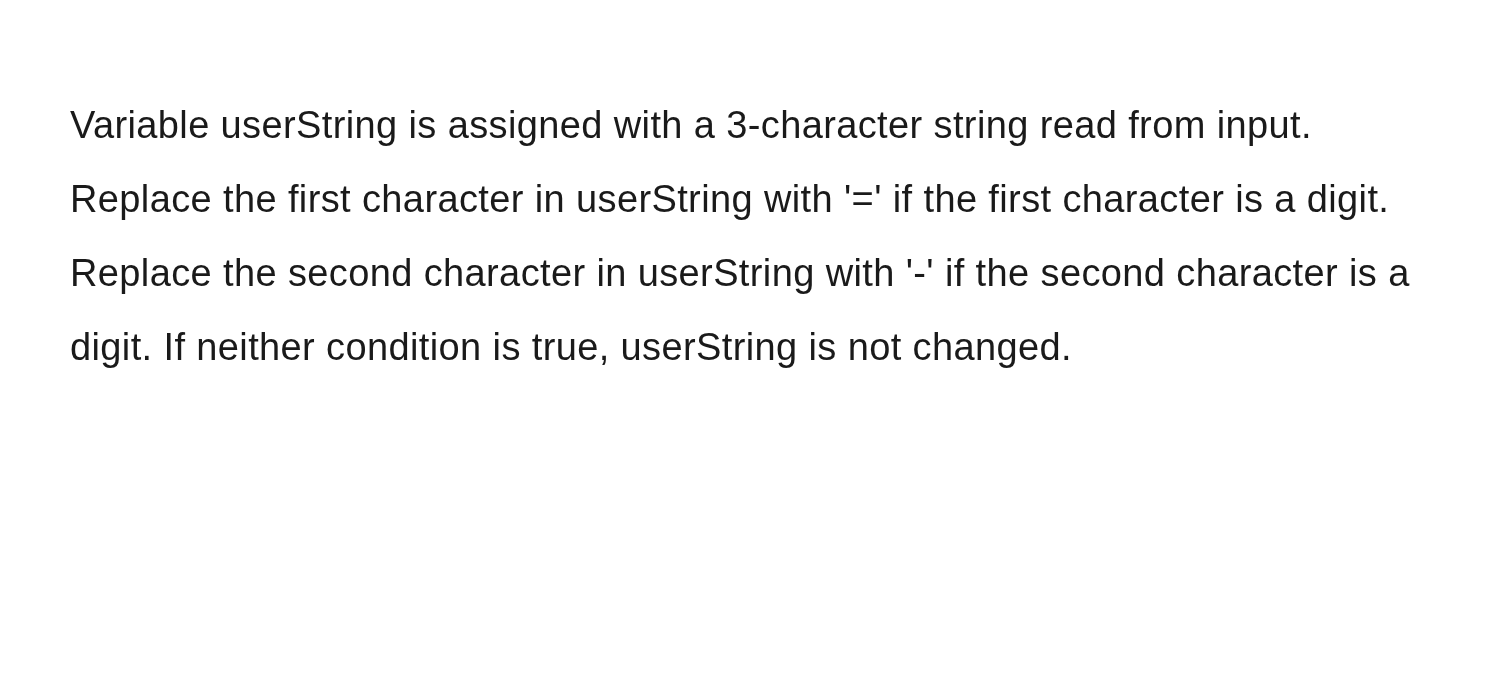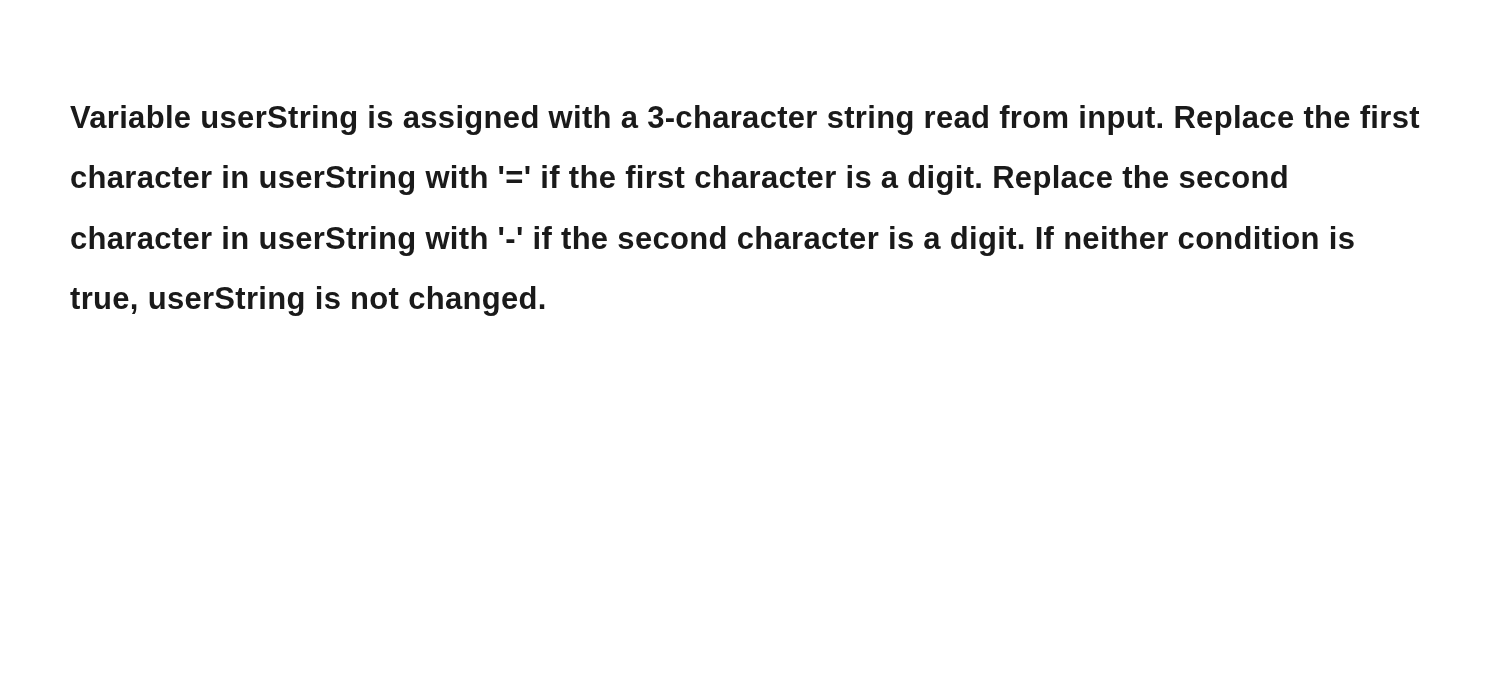--- a/index.html
+++ b/index.html
@@ -8,23 +8,23 @@
       box-sizing: border-box;
     }
     body {
       width: 1500px;
       height: 688px;
       background: #ffffff;
       font-family: -apple-system, BlinkMacSystemFont, "Segoe UI", Helvetica, Arial, sans-serif;
       padding: 88px 70px 0 70px;
     }
     .paragraph {
-      font-size: 31px;
+      font-size: 38px;
       line-height: 1.95;
       color: #1a1a1a;
-      font-weight: 700;
+      font-weight: 400;
       letter-spacing: 0.01em;
     }
   </style>
 </head>
 <body>
 
 <p class="paragraph">Variable userString is assigned with a 3-character string read from input. Replace the first character in userString with '=' if the first character is a digit. Replace the second character in userString with '-' if the second character is a digit. If neither condition is true, userString is not changed.</p>
 
 </body></html>

